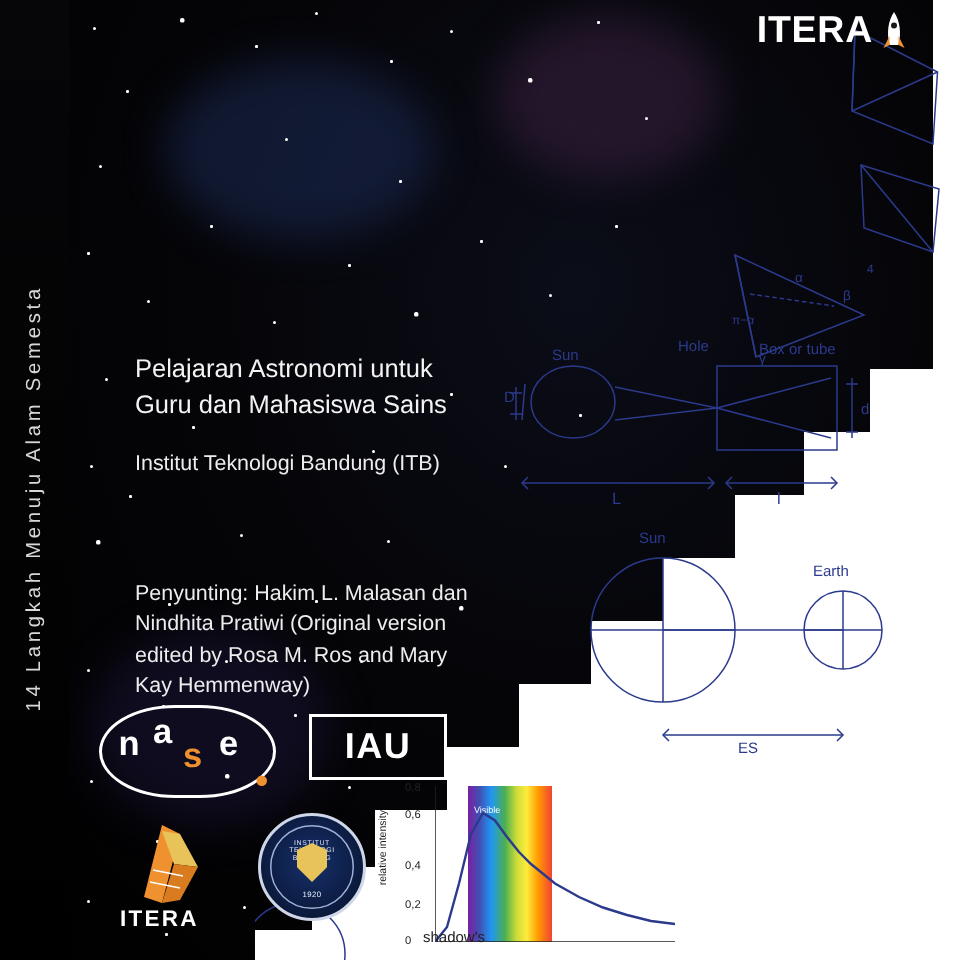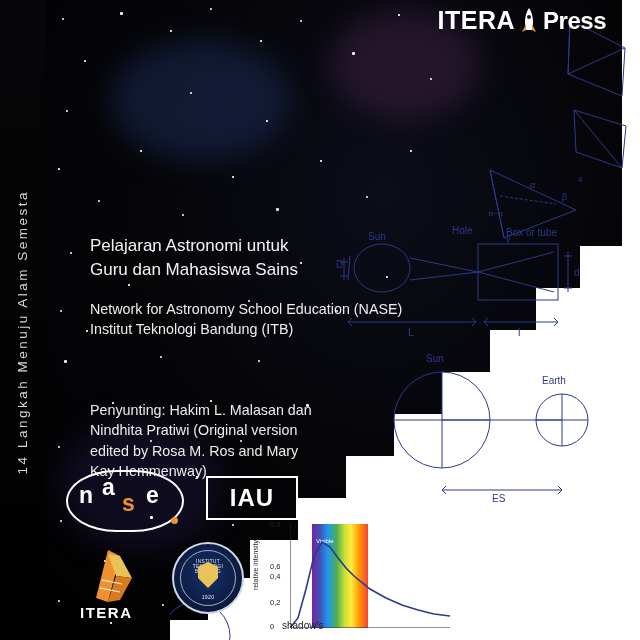--- a/index.html
+++ b/index.html
@@ -83,21 +83,21 @@
   }
   .orgs {
     position: absolute; left: 90px; top: 300px;
     width: 400px;
     color: #ededed;
     font-size: 14.3px;
     line-height: 1.39;
     z-index: 30;
   }
   .editors {
-    position: absolute; left: 90px; top: 400px;
+    position: absolute; left: 90px; top: 386px;
     width: 300px;
     color: #ededed;
     font-size: 14.3px;
     line-height: 1.42;
     z-index: 30;
   }
 
   
   .logos { position: absolute; left: 66px; top: 470px; z-index: 30; }
 
@@ -374,21 +374,21 @@
         <text x="372" y="384" font-size="10" fill="#2b3a8c" stroke="none">Earth</text>
 
         <circle cx="26" cy="636" r="34"></circle>
       </g>
     </svg>
   </div>
 
   <div class="chart">
     <div class="ylab">relative intensity</div>
     <div class="ytick" style="top:-2px;">0,8</div>
-    <div class="ytick" style="top:40px;">0,6</div>
+    <div class="ytick" style="top:16px;">0,6</div>
     <div class="ytick" style="top:50px;">0,4</div>
     <div class="ytick" style="top:76px;">0,2</div>
     <div class="ytick" style="top:100px;">0</div>
 
     <div class="plot">
       <div class="spectrum"></div>
       <div class="spectrum-label">Visible</div>
       <svg viewBox="0 0 160 104" width="160" height="104" style="position:absolute;left:0;top:0;">
         <line x1="0" y1="104" x2="160" y2="104" stroke="#222" stroke-width="1"></line>
         <line x1="0" y1="0" x2="0" y2="104" stroke="#222" stroke-width="1"></line>
@@ -402,31 +402,29 @@
   <div class="pub">
     <span class="itera">ITERA</span>
     <span class="rocket">
       <svg viewBox="0 0 20 26" width="20" height="26">
         <path d="M10 0 C14 6 15 14 13 22 L7 22 C5 14 6 6 10 0 Z" fill="#ffffff"></path>
         <path d="M7 16 L3 24 L7 22 Z" fill="#f0912f"></path>
         <path d="M13 16 L17 24 L13 22 Z" fill="#f0912f"></path>
         <circle cx="10" cy="9" r="2" fill="#1a1a1a"></circle>
       </svg>
     </span>
-    <span class="press">Press</span>
   </div>
 
 
   <div class="subtitle">
     <div>Pelajaran Astronomi untuk</div>
     <div>Guru dan Mahasiswa Sains</div>
   </div>
 
   <div class="orgs">
-    <div>Network for Astronomy School Education (NASE)</div>
     <div>Institut Teknologi Bandung (ITB)</div>
   </div>
 
   <div class="editors">
     <div>Penyunting: Hakim L. Malasan dan</div>
     <div>Nindhita Pratiwi (Original version</div>
     <div>edited by Rosa M. Ros and Mary</div>
     <div>Kay Hemmenway)</div>
   </div>
 

